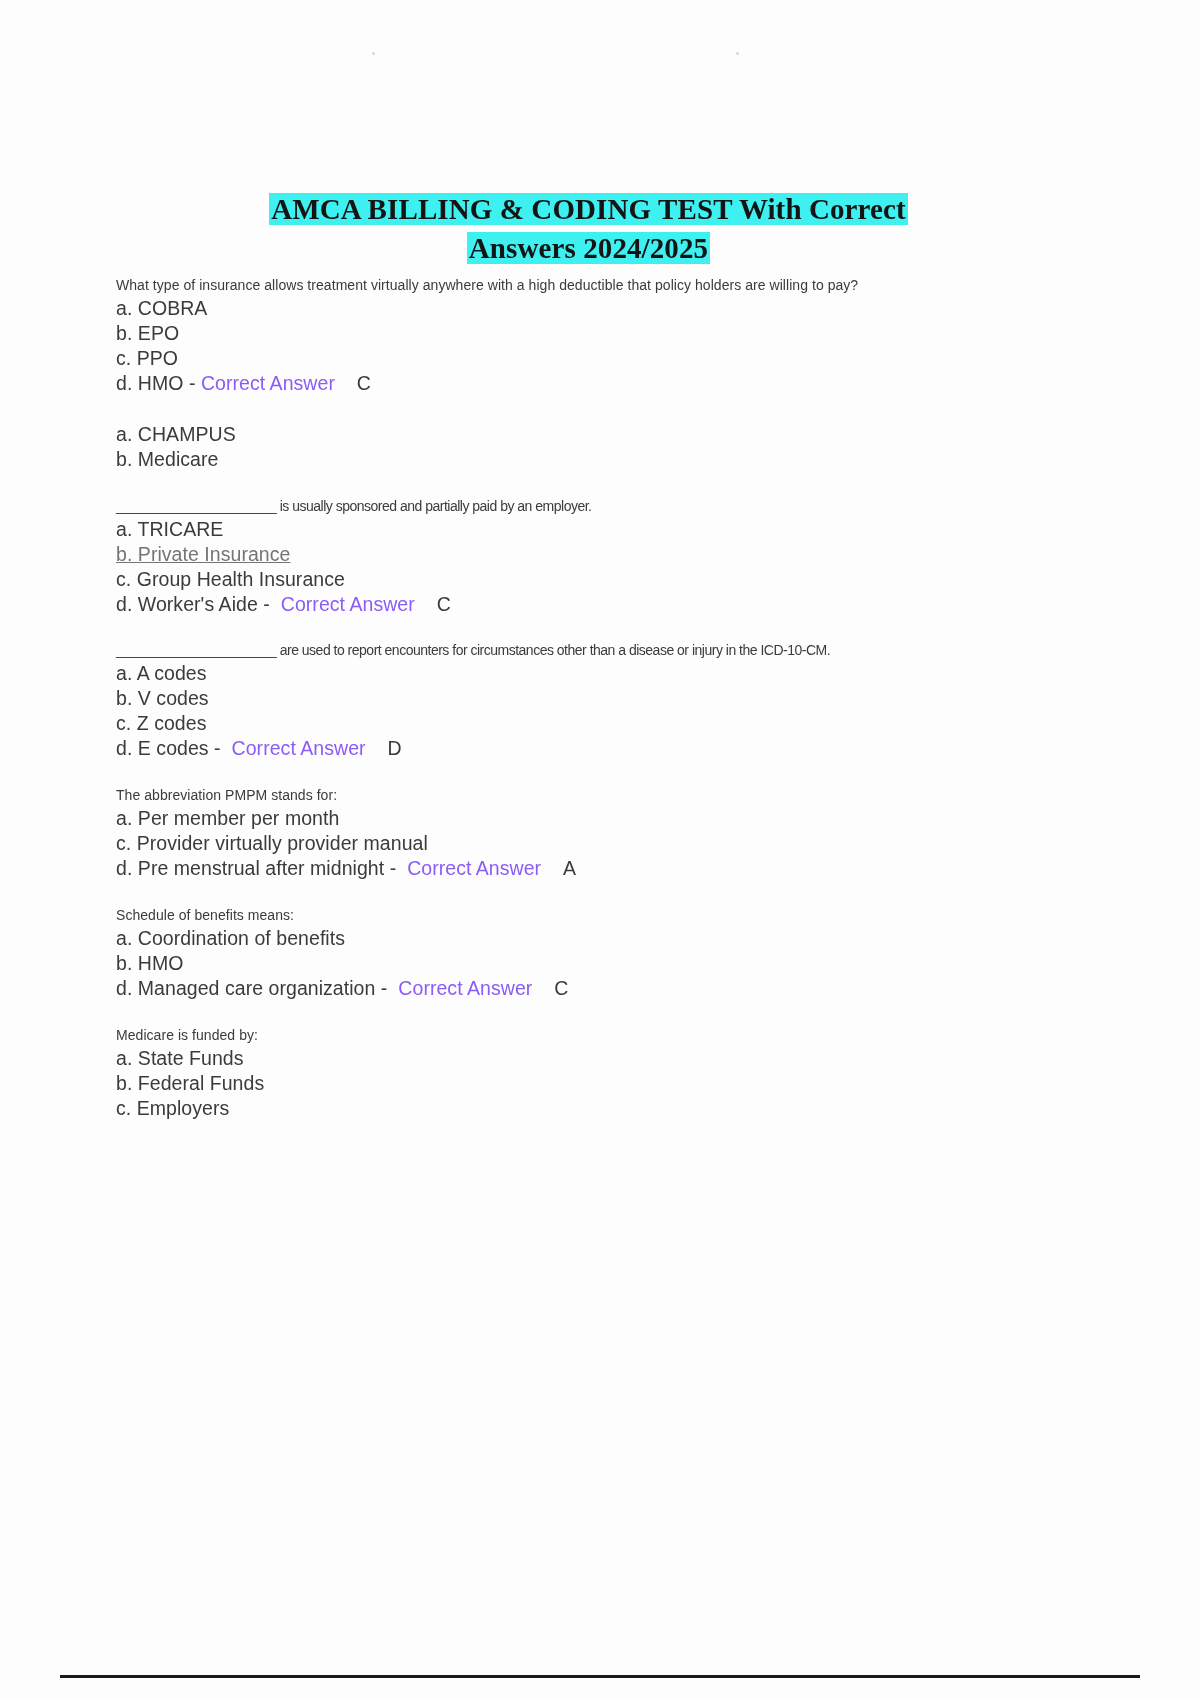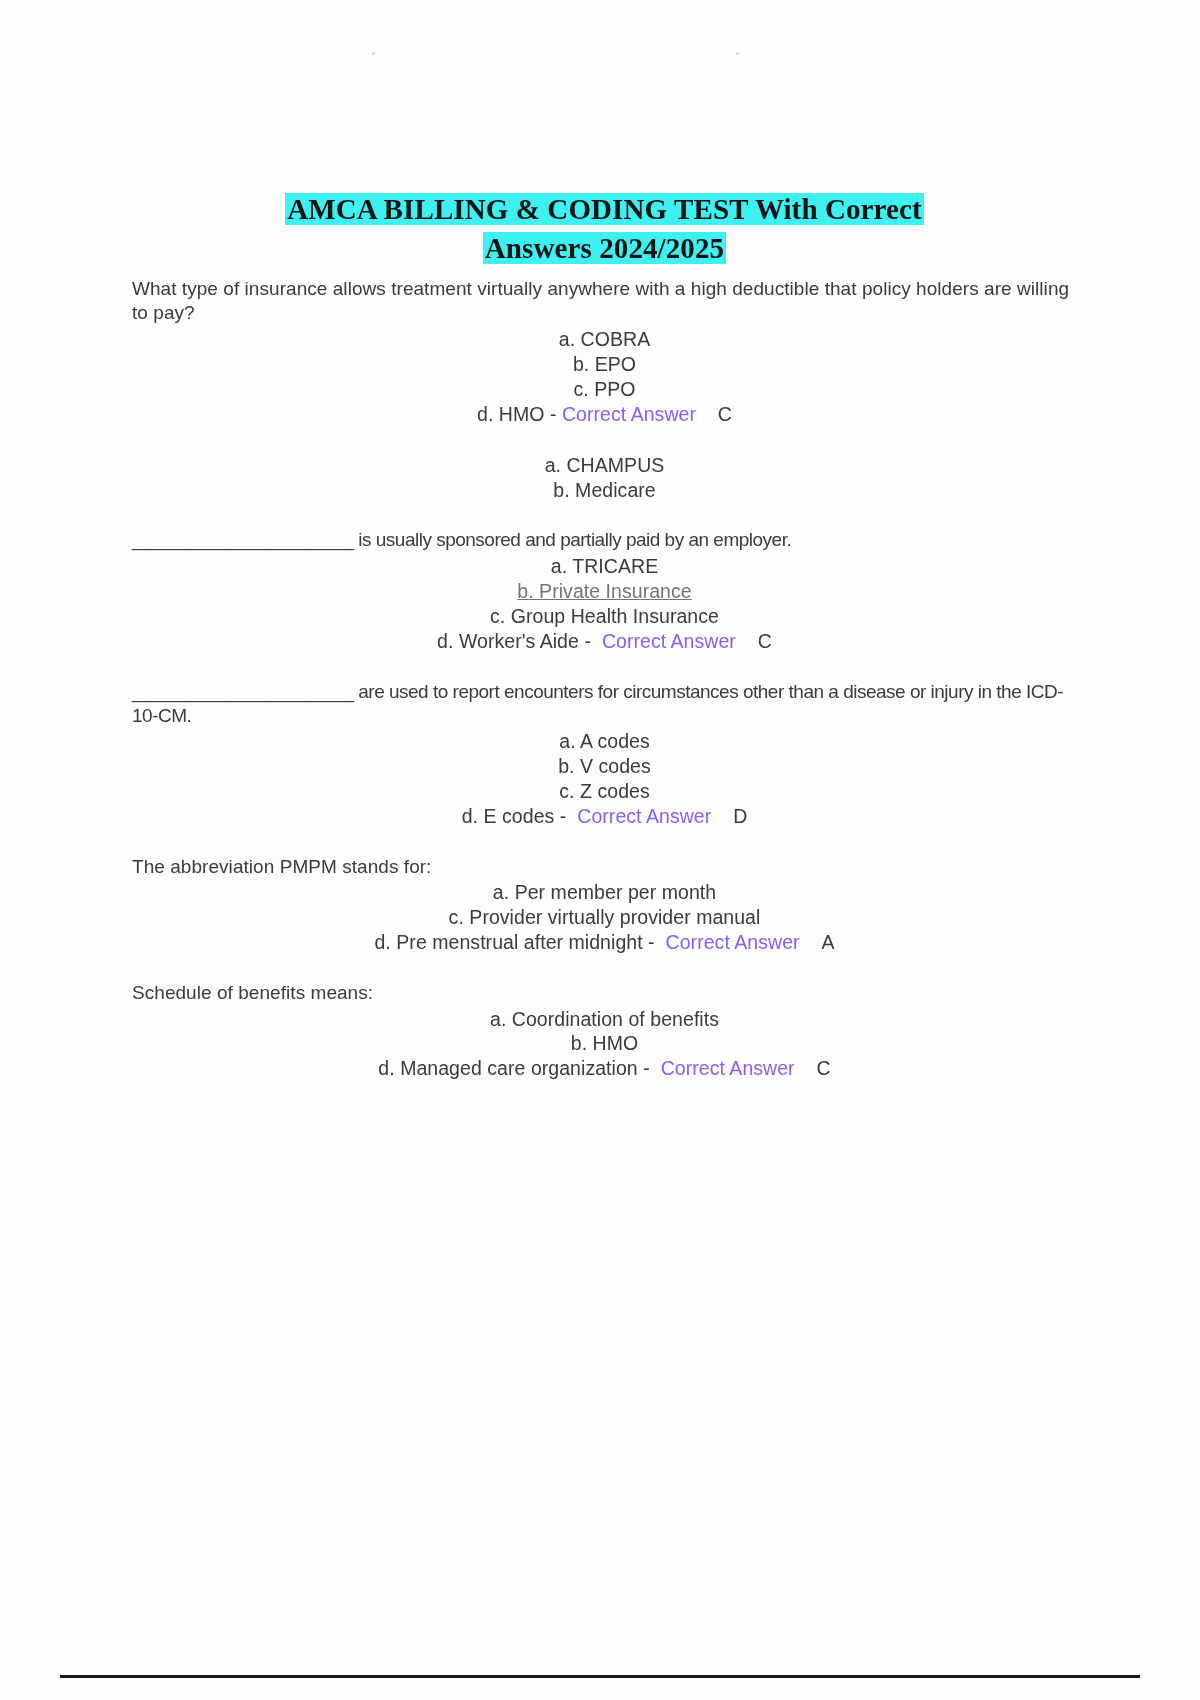--- a/index.html
+++ b/index.html
@@ -25,21 +25,21 @@
     width: 3px;
     height: 3px;
     background: #d8d8d8;
     border-radius: 50%;
   }
   .dot-a { left: 372px; top: 52px; }
   .dot-b { left: 736px; top: 52px; }
 
   .content {
     position: absolute;
-    left: 132px;
+    left: 116px;
     top: 190px;
     width: 945px;
   }
 
   .doc-title {
     text-align: center;
     font-family: "Liberation Serif", serif;
     font-weight: bold;
     font-size: 29px;
     line-height: 1.33;
@@ -51,34 +51,33 @@
     background: #3ff0f0;
     padding: 0 2px;
     box-decoration-break: clone;
     -webkit-box-decoration-break: clone;
   }
 
   .qblock {
     margin-bottom: 26px;
   }
   .qtext {
-    font-size: 19px;
+    font-size: 14px;
     line-height: 1.28;
     color: #3b3b3b;
     margin: 0 0 1px 0;
     letter-spacing: 0.05px;
   }
   .opt {
     font-size: 19.5px;
     line-height: 1.28;
     color: #3b3b3b;
     margin: 0;
     letter-spacing: 0.05px;
     white-space: pre-wrap;
-    text-align: center;
   }
   .opt.faded {
     color: #565656;
     opacity: 0.82;
     text-decoration: underline;
   }
   .ans {
     color: #8b5cf6;
   }
   .ansletter {
@@ -147,17 +146,23 @@
       <p class="opt"><span>d. Pre menstrual after midnight - </span>&nbsp;<span class="ans">Correct Answer</span>&nbsp;&nbsp;&nbsp;&nbsp;<span class="ansletter">A</span></p>
     </div>
 
     <div class="qblock">
       <p class="qtext">Schedule of benefits means:</p>
       <p class="opt">a. Coordination of benefits</p>
       <p class="opt">b. HMO</p>
       <p class="opt"><span>d. Managed care organization - </span>&nbsp;<span class="ans">Correct Answer</span>&nbsp;&nbsp;&nbsp;&nbsp;<span class="ansletter">C</span></p>
     </div>
 
+    <div class="qblock">
+      <p class="qtext">Medicare is funded by:</p>
+      <p class="opt">a. State Funds</p>
+      <p class="opt">b. Federal Funds</p>
+      <p class="opt">c. Employers</p>
+    </div>
 
   </div>
 
   <div class="footer-rule"></div>
 </div>
 
 </body></html>

